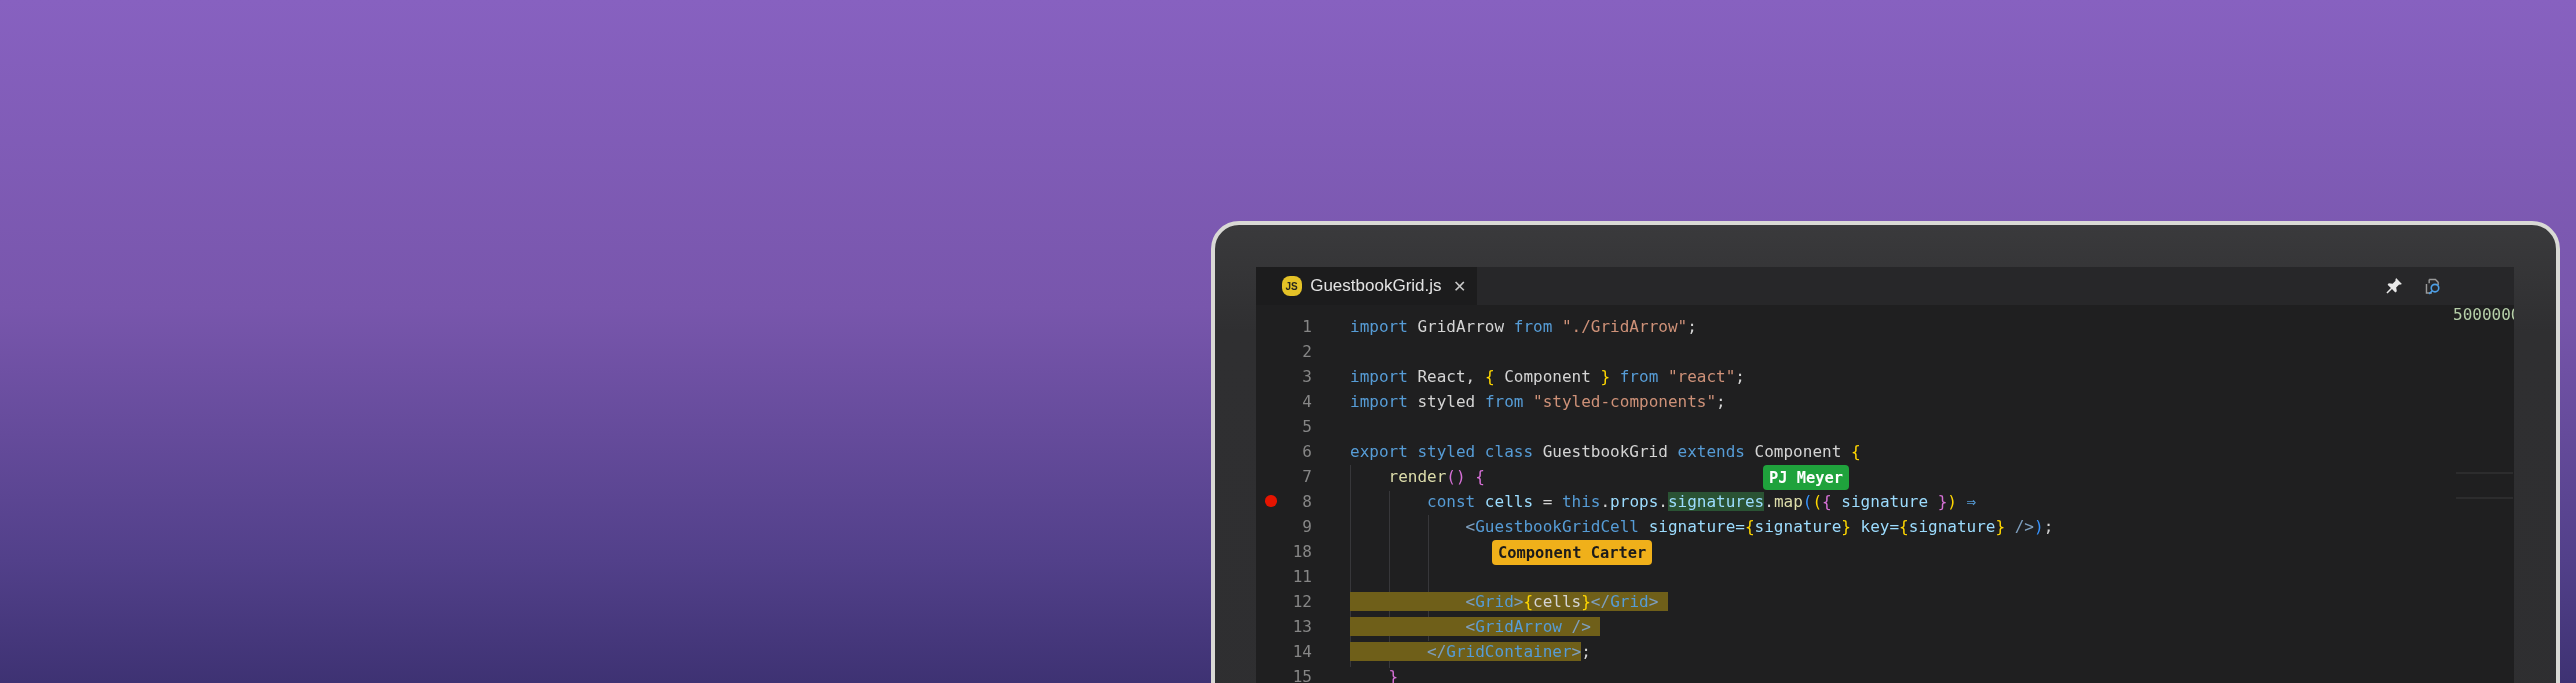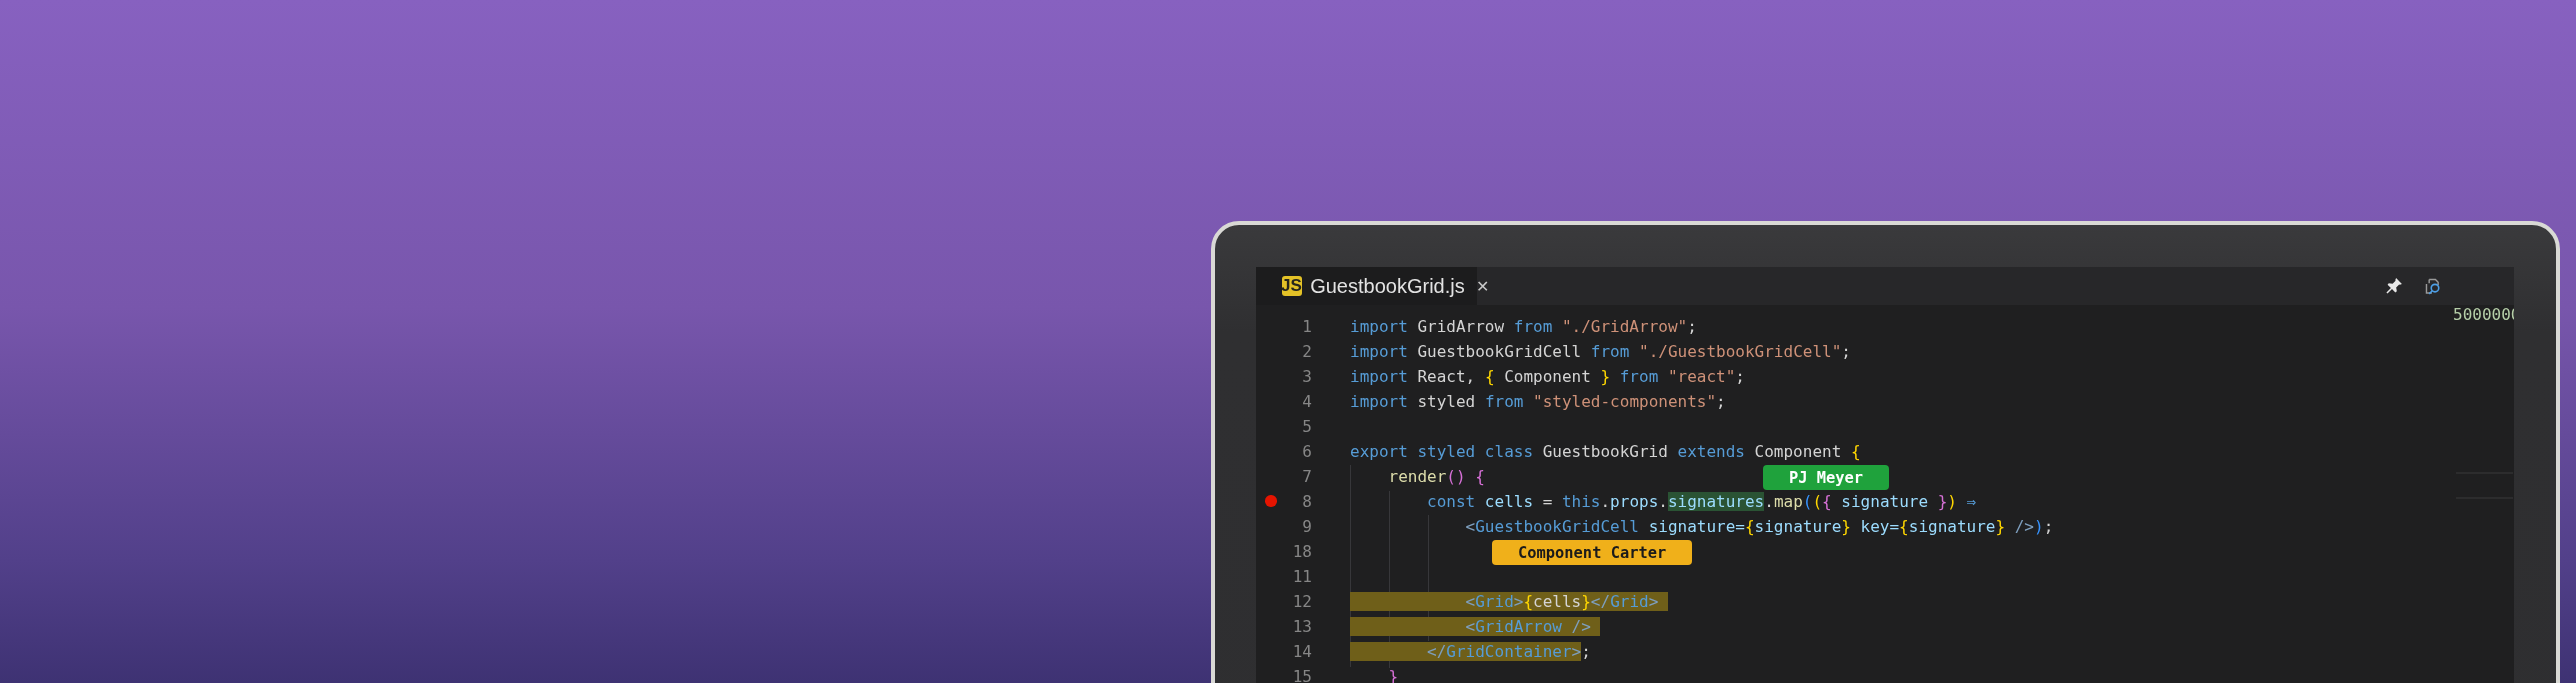--- a/index.html
+++ b/index.html
@@ -18,25 +18,25 @@
     position:absolute;left:41px;top:42px;width:1258px;height:873px;
     background:var(--editor-bg);overflow:hidden;
   }
   
   .tabbar{position:relative;height:38px;background:var(--tabbar-bg);display:flex;}
   .tab{
     width:221px;height:38px;background:var(--tab-bg);
     display:flex;align-items:center;padding-left:25.5px;box-sizing:border-box;gap:8.7px;
   }
   .js-badge{
-    width:20px;height:20px;border-radius:3px;background:var(--js-badge-bg);
-    color:#26261d;font-weight:bold;font-size:17px;
+    width:20px;height:20px;border-radius:8px;background:var(--js-badge-bg);
+    color:#26261d;font-weight:bold;font-size:10px;
     display:flex;align-items:center;justify-content:center;flex:none;
   }
-  .tab-label{color:#E3E3E3;font-size:20px;white-space:nowrap;}
+  .tab-label{color:#E3E3E3;font-size:17px;white-space:nowrap;}
   .tab-close{color:#C8C8C8;font-size:16px;margin-left:2.7px;}
   .tab-action{position:absolute;top:7.4px;width:24px;height:24px;display:flex;align-items:center;justify-content:center;}
   .act-pin{left:1126px;}
   .act-search{left:1165px;}
   
   .code{position:relative;padding-top:8.7px;z-index:1;}
   .line{height:25px;display:flex;white-space:pre;}
   .gutter{
     width:56px;flex:none;text-align:right;position:relative;
     color:var(--linenum);font:16px/25px "DejaVu Sans Mono", monospace;
@@ -53,21 +53,21 @@
   .tk-arw{color:var(--tk-arw);}
   .s-g{background:var(--sel-green);}
   .s-a{background:var(--sel-amber);}
   
   .guide{position:absolute;width:0.7px;background:var(--guide);z-index:0;}
   .g0{left:94px;top:198px;height:202px;}
   .g4{left:133px;top:224px;height:177px;}
   .g8{left:172px;top:248px;height:126px;}
   
   .flag{
-    position:absolute;height:25px;border-radius:4px;padding:0 26px;
+    position:absolute;height:25px;border-radius:4px;padding:0 6px;
     display:flex;align-items:center;z-index:5;
     font:bold 15.4px "DejaVu Sans Mono", monospace;white-space:nowrap;
   }
   .flag-pj{left:507px;top:198px;background:var(--flag-green);color:#FFFFFF;}
   .flag-jc{left:236px;top:273px;background:var(--flag-amber);color:#1B1B1B;}
   
   .numclip{
     position:absolute;left:1197px;top:36px;width:62px;height:23px;overflow:hidden;
     font:16px/23px "DejaVu Sans Mono", monospace;color:var(--tk-num);z-index:2;
   }
@@ -102,21 +102,21 @@
     </div>
 
     <div class="guide g0"></div>
     <div class="guide g4"></div>
     <div class="guide g8"></div>
     <div class="hline hl1"></div>
     <div class="hline hl2"></div>
 
     <div class="code" id="code">
         <div class="line"><div class="gutter">1</div><div class="text"><span class="tk-kw">import </span><span class="tk-id">GridArrow </span><span class="tk-kw">from </span><span class="tk-str">"./GridArrow"</span><span class="tk-pun">;</span></div></div>
-        <div class="line"><div class="gutter">2</div><div class="text"><span class="tk-kw">import </span><span class="tk-id">GuestbookGridCell </span><span class="tk-kw">from </span><span class="tk-str">"./GuestbookGridCell"</span><span class="tk-pun">;</span></div></div>
+        <div class="line"><div class="gutter">2</div></div>
         <div class="line"><div class="gutter">3</div><div class="text"><span class="tk-kw">import </span><span class="tk-id">React</span><span class="tk-pun">, </span><span class="tk-b1">{ </span><span class="tk-id">Component </span><span class="tk-b1">} </span><span class="tk-kw">from </span><span class="tk-str">"react"</span><span class="tk-pun">;</span></div></div>
         <div class="line"><div class="gutter">4</div><div class="text"><span class="tk-kw">import </span><span class="tk-id">styled </span><span class="tk-kw">from </span><span class="tk-str">"styled-components"</span><span class="tk-pun">;</span></div></div>
         <div class="line"><div class="gutter">5</div><div class="text"></div></div>
         <div class="line"><div class="gutter">6</div><div class="text"><span class="tk-kw">export styled class </span><span class="tk-id">GuestbookGrid </span><span class="tk-kw">extends </span><span class="tk-id">Component </span><span class="tk-b1">{</span></div></div>
         <div class="line"><div class="gutter">7</div><div class="text"><span class="tk-pun">    </span><span class="tk-fn">render</span><span class="tk-b2">()</span><span class="tk-pun"> </span><span class="tk-b2">{</span></div></div>
         <div class="line"><div class="gutter">8<span class="bp"></span></div><div class="text"><span class="tk-pun">        </span><span class="tk-kw">const </span><span class="tk-var">cells</span><span class="tk-pun"> = </span><span class="tk-kw">this</span><span class="tk-pun">.</span><span class="tk-var">props</span><span class="tk-pun">.</span><span class="tk-var s-g">signatures</span><span class="tk-pun">.</span><span class="tk-fn">map</span><span class="tk-b3">(</span><span class="tk-b1">(</span><span class="tk-b2">{ </span><span class="tk-var">signature</span><span class="tk-pun"> </span><span class="tk-b2">}</span><span class="tk-b1">)</span><span class="tk-pun"> </span><span class="tk-arw">⇒</span></div></div>
         <div class="line"><div class="gutter">9</div><div class="text"><span class="tk-pun">            </span><span class="tk-tagb">&lt;</span><span class="tk-tag">GuestbookGridCell </span><span class="tk-var">signature=</span><span class="tk-b1">{</span><span class="tk-var">signature</span><span class="tk-b1">}</span><span class="tk-pun"> </span><span class="tk-var">key=</span><span class="tk-b1">{</span><span class="tk-var">signature</span><span class="tk-b1">}</span><span class="tk-pun"> </span><span class="tk-tagb">/&gt;</span><span class="tk-b3">)</span><span class="tk-pun">;</span></div></div>
         <div class="line"><div class="gutter">18</div><div class="text"></div></div>
         <div class="line"><div class="gutter">11</div></div>
         <div class="line"><div class="gutter">12</div><div class="text"><span class="tk-pun s-a">            </span><span class="tk-tagb s-a">&lt;</span><span class="tk-tag s-a">Grid</span><span class="tk-tagb s-a">&gt;</span><span class="tk-b1 s-a">{</span><span class="tk-id s-a">cells</span><span class="tk-b1 s-a">}</span><span class="tk-tagb s-a">&lt;/</span><span class="tk-tag s-a">Grid</span><span class="tk-tagb s-a">&gt;</span><span class="tk-pun s-a"> </span></div></div>

